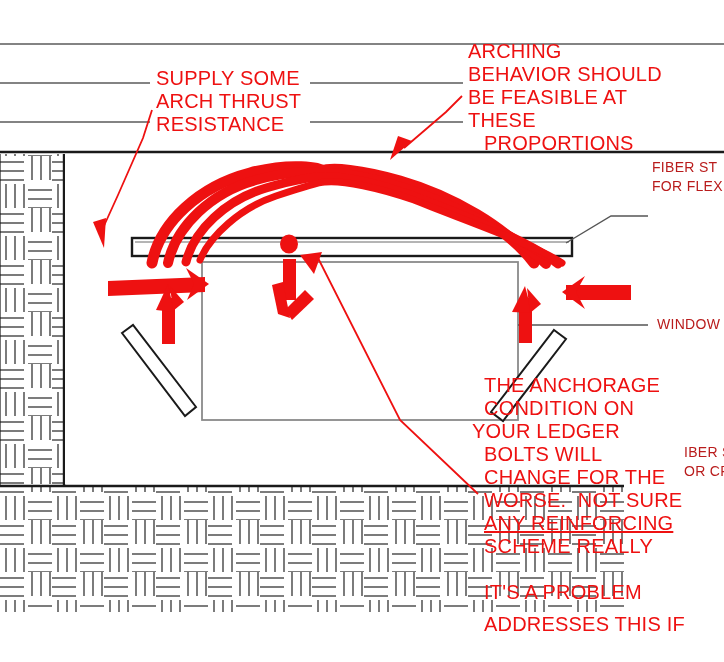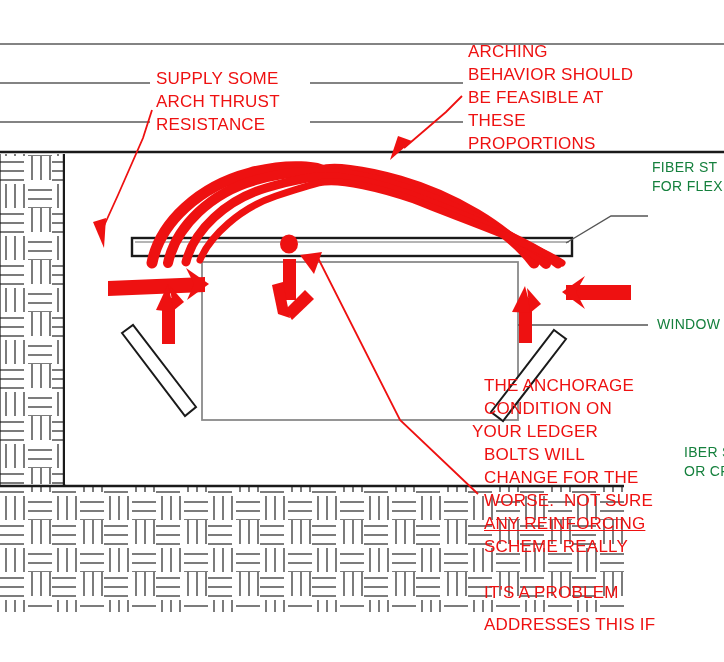--- a/index.html
+++ b/index.html
@@ -1,23 +1,23 @@
 <!DOCTYPE html>
 <html><head>
 <meta charset="utf-8">
 <style>
   html,body{margin:0;padding:0;background:#ffffff;}
   body{width:724px;height:662px;position:relative;overflow:hidden;
        font-family:"Liberation Sans",sans-serif;}
   #stage{position:absolute;left:0;top:0;width:724px;height:662px;background:#fff;}
   svg.layer{position:absolute;left:0;top:0;width:724px;height:662px;overflow:visible;}
   .annot{position:absolute;color:#ee1111;font-family:"Liberation Sans",sans-serif;
-         font-size:17px;line-height:25.5px;font-weight:400;letter-spacing:.2px;
+         font-size:20px;line-height:25.5px;font-weight:400;letter-spacing:.2px;
          white-space:pre;}
-  .blk{position:absolute;color:#15803d;font-family:"Liberation Sans",sans-serif;
+  .blk{position:absolute;color:#b91c1c;font-family:"Liberation Sans",sans-serif;
        font-size:14px;line-height:19px;white-space:pre;letter-spacing:.3px;}
 </style>
 </head>
 <body>
 
 <div id="stage">
 
   <svg class="layer">
     <defs>
 
@@ -159,21 +159,21 @@
   </svg>
 
   <div class="annot" style="left:156px;top:66px;"><span>SUPPLY SOME</span></div>
   <div class="annot" style="left:156px;top:89px;"><span>ARCH THRUST</span></div>
   <div class="annot" style="left:156px;top:112px;text-align:center;"><span>RESISTANCE</span></div>
 
   <div class="annot" style="left:468px;top:39px;"><span>ARCHING</span></div>
   <div class="annot" style="left:468px;top:62px;"><span>BEHAVIOR SHOULD</span></div>
   <div class="annot" style="left:468px;top:85px;"><span>BE FEASIBLE AT</span></div>
   <div class="annot" style="left:468px;top:108px;"><span>THESE</span></div>
-  <div class="annot" style="left:468px;top:131px;"><span>PROPORTIONS</span></div>
+  <div class="annot" style="left:484px;top:131px;"><span>PROPORTIONS</span></div>
 
   <div class="annot" style="left:484px;top:373px;"><span>THE ANCHORAGE</span></div>
   <div class="annot" style="left:484px;top:396px;"><span>CONDITION ON</span></div>
   <div class="annot" style="left:472px;top:419px;"><span>YOUR LEDGER</span></div>
   <div class="annot" style="left:484px;top:442px;"><span>BOLTS WILL</span></div>
   <div class="annot" style="left:484px;top:465px;"><span>CHANGE FOR THE</span></div>
   <div class="annot" style="left:484px;top:488px;"><span>WORSE.  NOT SURE</span></div>
   <div class="annot" style="left:484px;top:511px;text-decoration:underline;"><span>ANY REINFORCING</span></div>
   <div class="annot" style="left:484px;top:534px;"><span>SCHEME REALLY</span></div>
   <div class="annot" style="left:484px;top:568px;margin-top:44px;"><span>ADDRESSES THIS IF</span></div>

